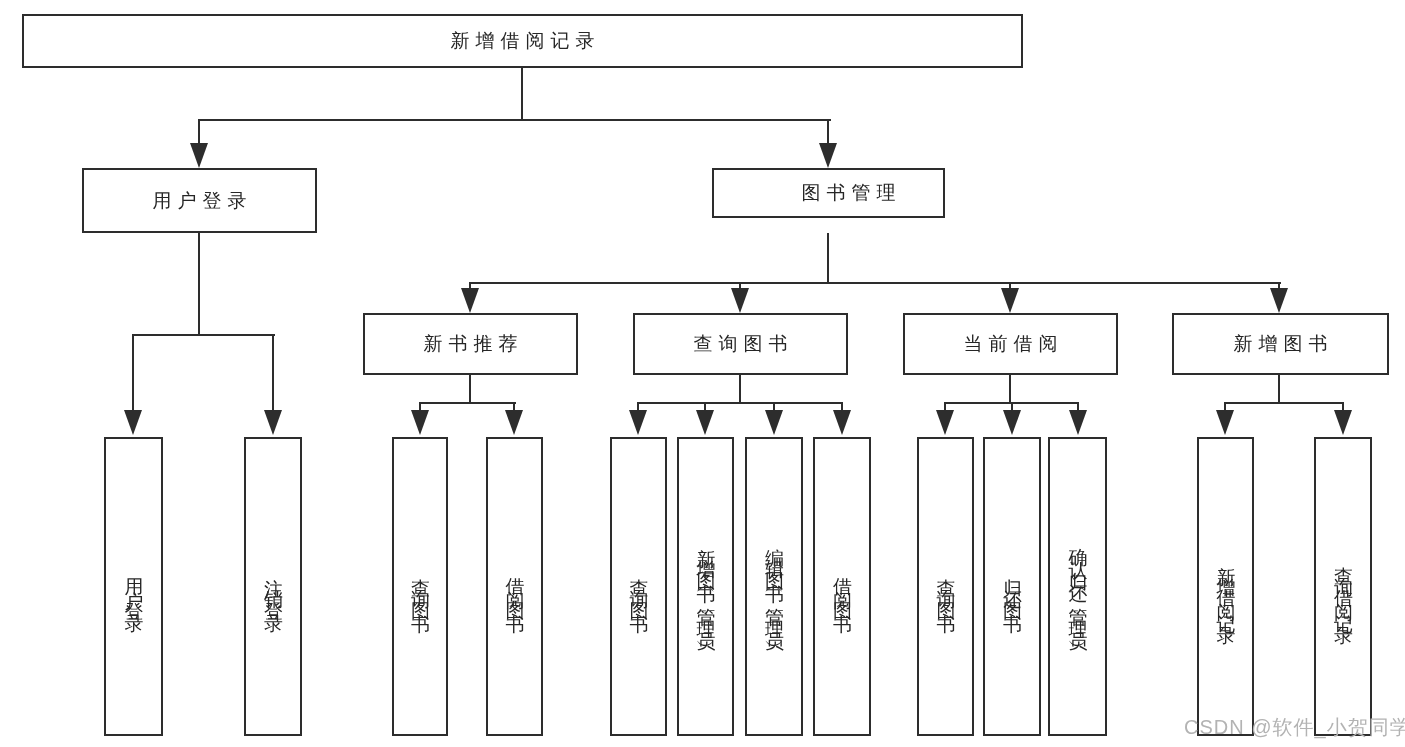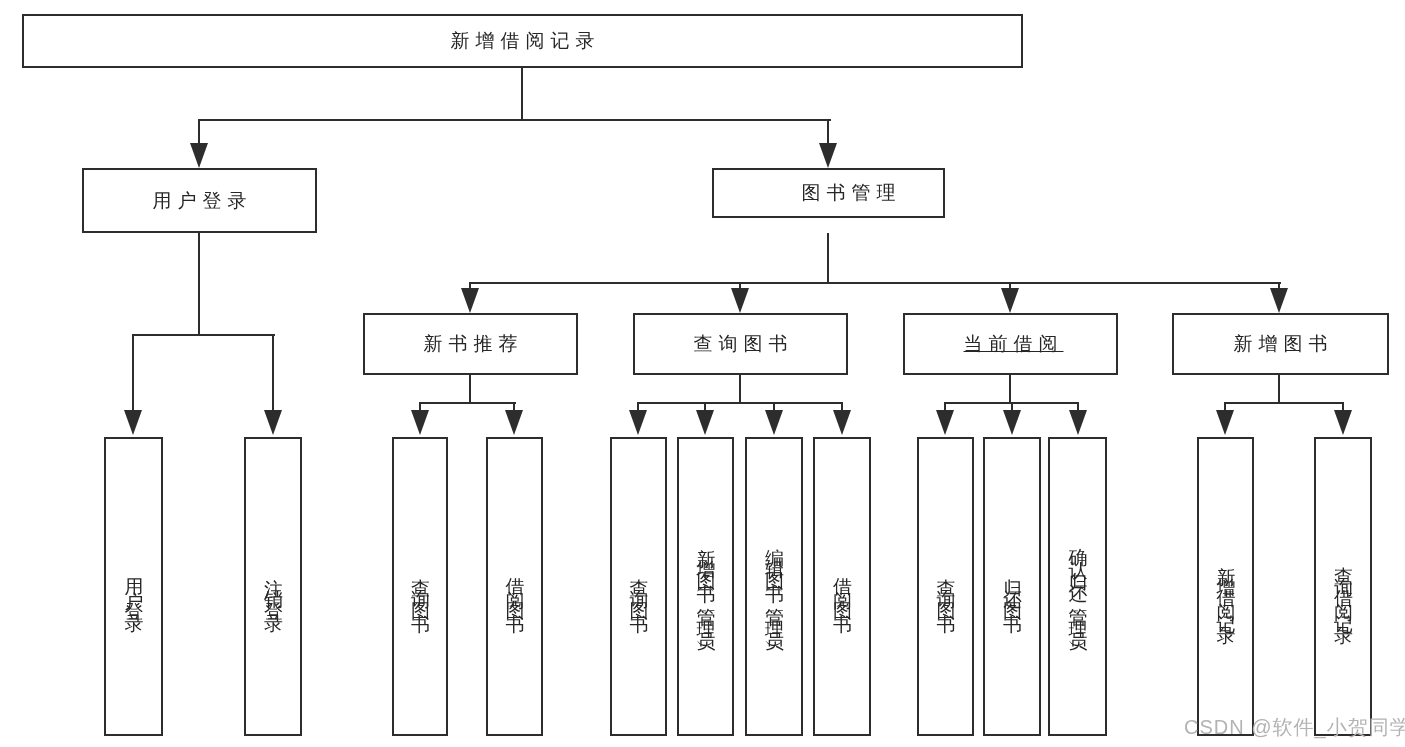--- a/index.html
+++ b/index.html
@@ -73,21 +73,21 @@
   <div class="vl" style="left:739px;top:282px;height:10px;"></div>
   <div class="vl" style="left:1009px;top:282px;height:10px;"></div>
   <div class="vl" style="left:1278px;top:282px;height:10px;"></div>
   <div class="arrow" style="left:461px;top:288px;"></div>
   <div class="arrow" style="left:731px;top:288px;"></div>
   <div class="arrow" style="left:1001px;top:288px;"></div>
   <div class="arrow" style="left:1270px;top:288px;"></div>
 
   <div class="box" style="left:363px;top:313px;width:215px;height:62px;">新书推荐</div>
   <div class="box" style="left:633px;top:313px;width:215px;height:62px;">查询图书</div>
-  <div class="box" style="left:903px;top:313px;width:215px;height:62px;text-decoration:underline;">当前借阅</div>
+  <div class="box" style="left:903px;top:313px;width:215px;height:62px;">当前借阅</div>
   <div class="box" style="left:1172px;top:313px;width:217px;height:62px;">新增图书</div>
 
   <div class="vl" style="left:469px;top:375px;height:29px;"></div>
   <div class="hl" style="left:419px;top:402px;width:97px;"></div>
   <div class="vl" style="left:419px;top:402px;height:12px;"></div>
   <div class="vl" style="left:513px;top:402px;height:12px;"></div>
   <div class="arrow" style="left:411px;top:410px;"></div>
   <div class="arrow" style="left:505px;top:410px;"></div>
 
   <div class="vl" style="left:739px;top:375px;height:29px;"></div>

